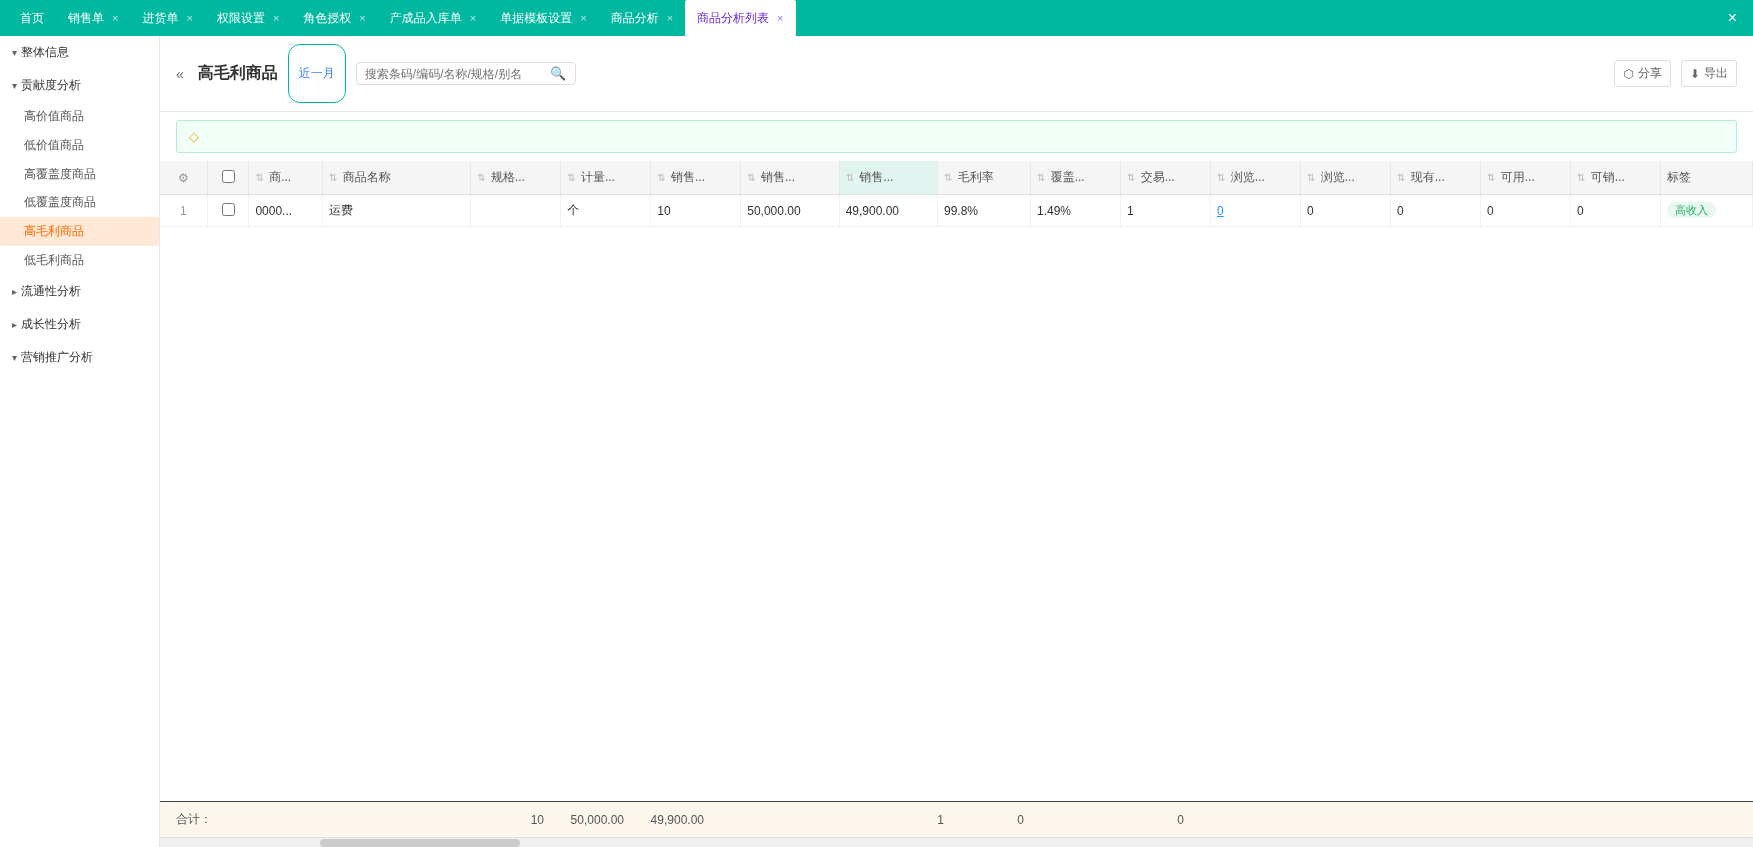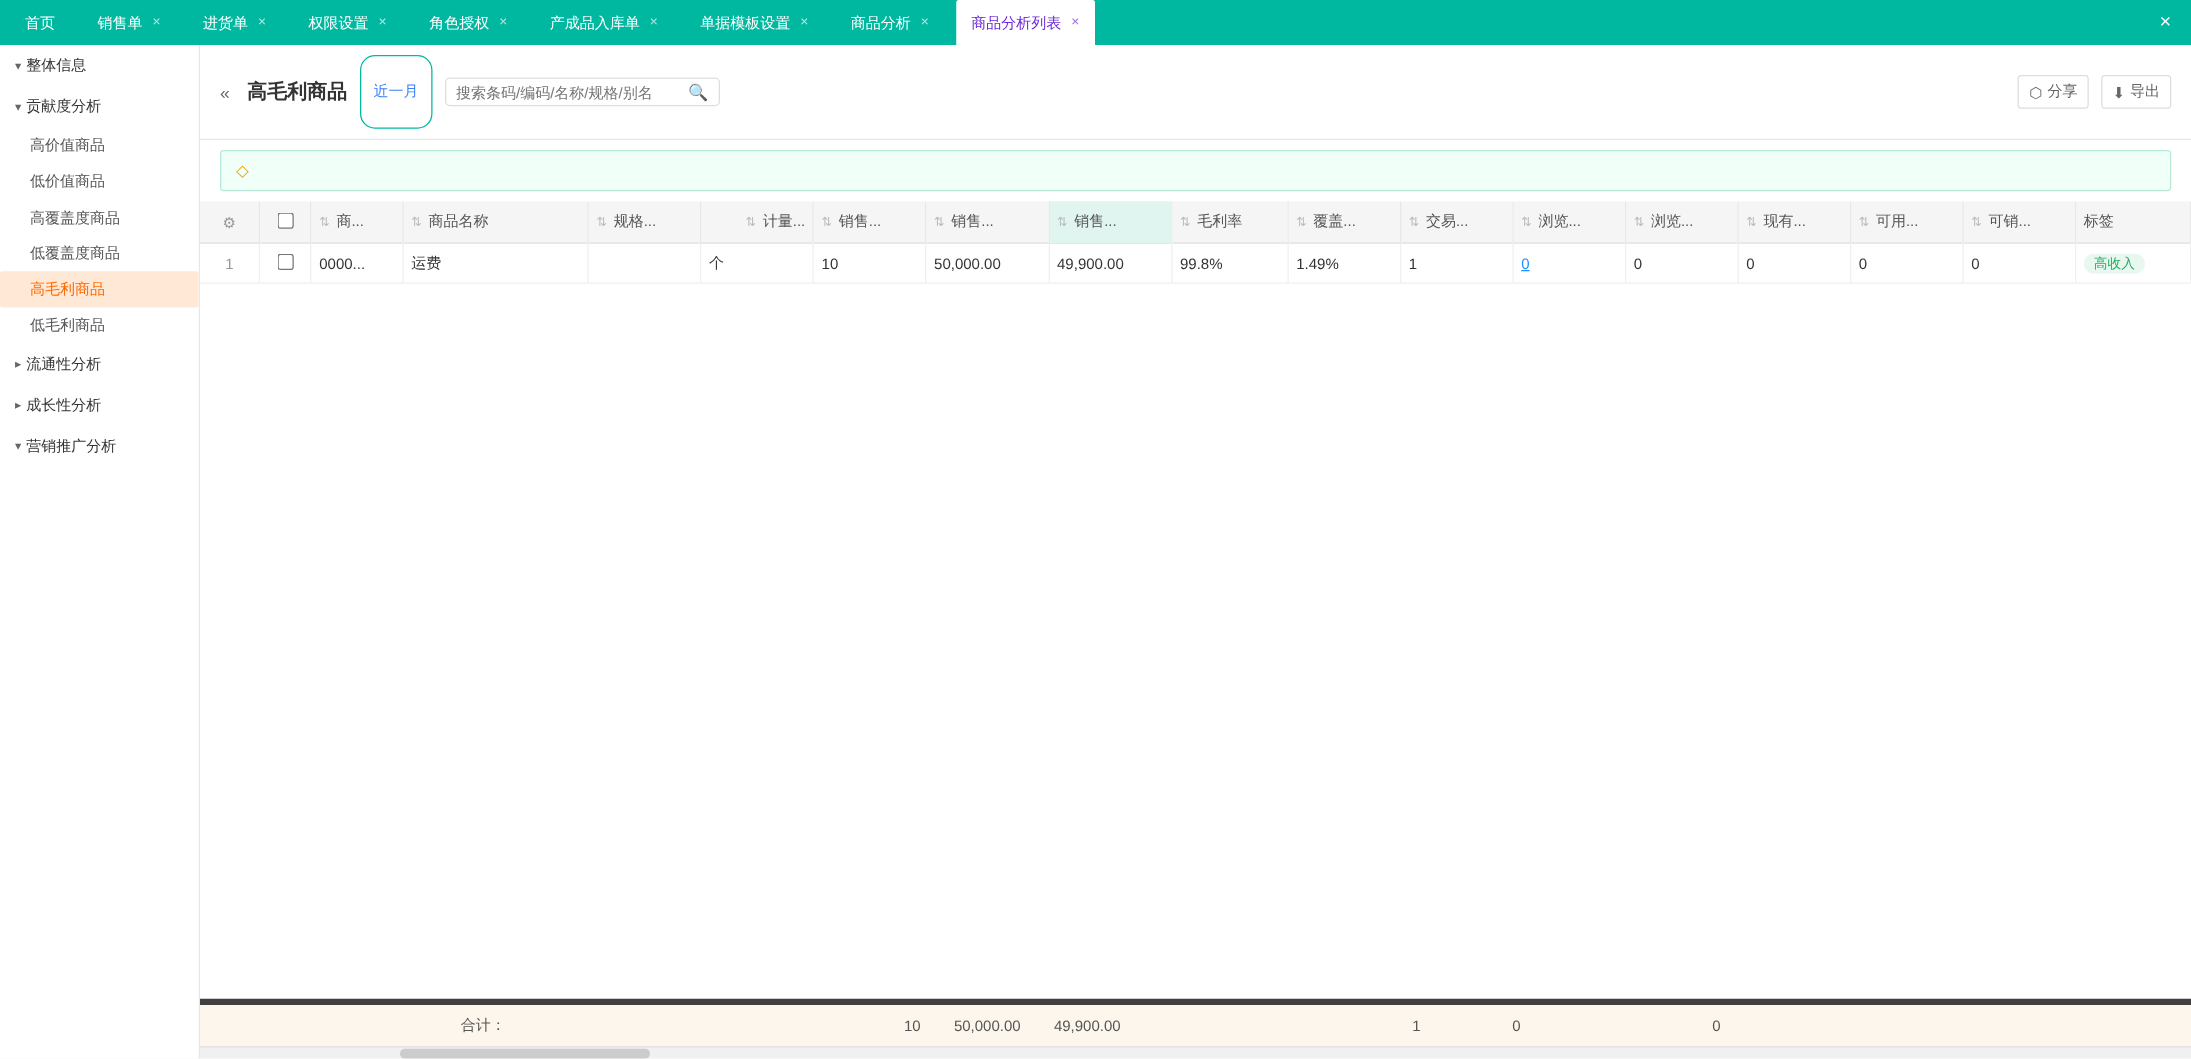--- a/index.html
+++ b/index.html
@@ -5,21 +5,21 @@
     * { box-sizing: border-box; margin: 0; padding: 0; font-family: 'Microsoft YaHei', Arial, sans-serif; font-size: 12px; }
     body { background: #f5f5f5; overflow: hidden; width: 1753px; height: 847px; }
 
     
     .top-nav {
       display: flex;
       align-items: center;
       background: #00b8a0;
       height: 36px;
       padding: 0 8px;
-      gap: 10px;
+      gap: 0;
     }
     .top-nav .nav-item {
       color: #fff;
       padding: 0 12px;
       height: 36px;
       display: flex;
       align-items: center;
       cursor: pointer;
       white-space: nowrap;
       font-size: 13px;
@@ -186,26 +186,25 @@
       border-radius: 10px;
       font-size: 11px;
     }
     td.link-style { color: #1890ff; cursor: pointer; text-decoration: underline; }
 
     
     .footer-total {
       display: flex;
       align-items: center;
       background: #fdf6ec;
-      border-top: 5px solid #404040;
+      border-top: 1px solid #404040;
       padding: 8px 16px;
       font-size: 12px;
       color: #555;
       min-height: 36px;
-      justify-content: center;
     }
     .footer-total .total-label { margin-right: 20px; color: #555; font-weight: 500; }
     .footer-total .total-cell {
       padding: 0 8px;
       min-width: 80px;
       text-align: right;
     }
 
     
     .footer-scrollbar {
@@ -350,21 +349,21 @@
               <span>商...</span>
             </th>
             <th style="cursor:pointer; min-width:100px;">
               <span class="sort-icon">⇅</span>
               <span>商品名称</span>
             </th>
             <th style="cursor:pointer;">
               <span class="sort-icon">⇅</span>
               <span>规格...</span>
             </th>
-            <th style="cursor:pointer;text-align:right;">
+            <th style="cursor:pointer;">
               <span class="sort-icon">⇅</span>
               <span>计量...</span>
             </th>
             <th style="cursor:pointer;">
               <span class="sort-icon">⇅</span>
               <span>销售...</span>
             </th>
             <th style="cursor:pointer;">
               <span class="sort-icon">⇅</span>
               <span>销售...</span>

